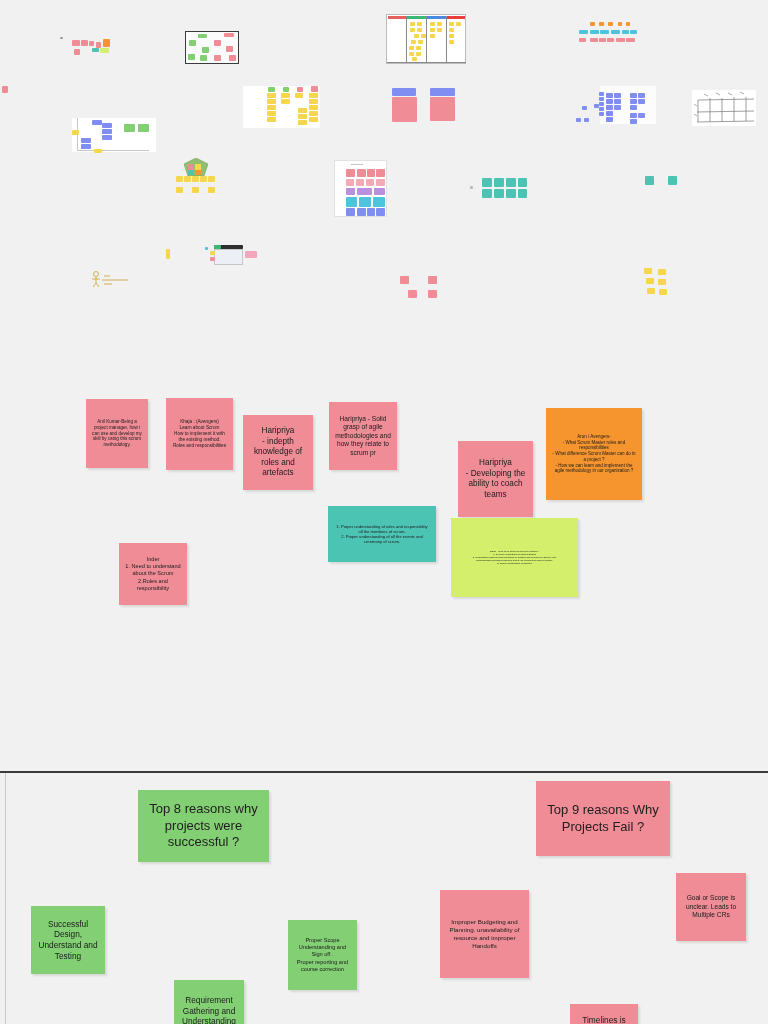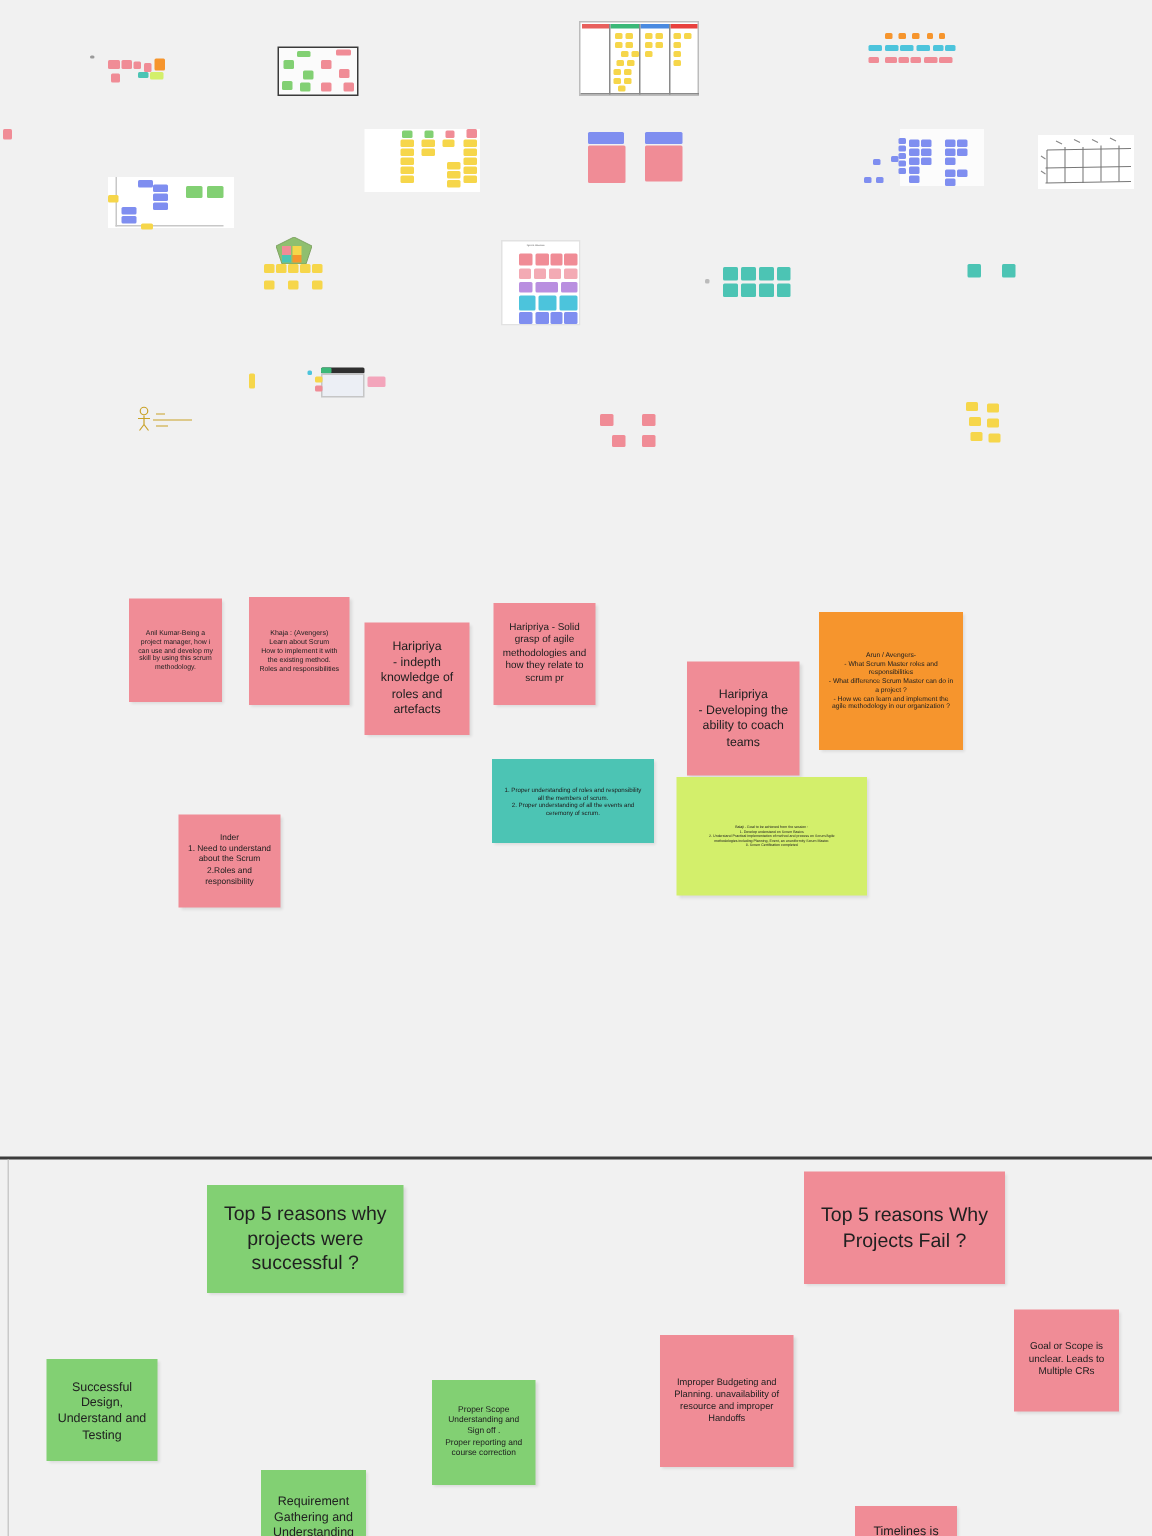--- a/index.html
+++ b/index.html
@@ -359,22 +359,22 @@
 1. Develop understand on Scrum Basics
 2. Understand Practical implementation of method and process on Scrum/Agile
 methodologies including Planning, Event, an ununiformity Scrum Master.
 3. Scrum Certification completed</div>
     </div>
 
   <div id="divider-horizontal"></div>
   <div id="divider-vertical"></div>
 
   <div id="retro-notes-layer">
-      <div class="sticky grass" style="left: 138px; top: 790px; width: 131px; height: 72px; font-size: 13px;">Top 5 reasons why projects were successful ?</div>
-      <div class="sticky failpink" style="left: 536px; top: 781px; width: 134px; height: 75px; font-size: 13px;">Top 5 reasons Why Projects Fail ?</div>
+      <div class="sticky grass" style="left: 138px; top: 790px; width: 131px; height: 72px; font-size: 13px;">Top 8 reasons why projects were successful ?</div>
+      <div class="sticky failpink" style="left: 536px; top: 781px; width: 134px; height: 75px; font-size: 13px;">Top 9 reasons Why Projects Fail ?</div>
       <div class="sticky grass" style="left: 31px; top: 906px; width: 74px; height: 68px; font-size: 8.3px;">Successful Design, Understand and  Testing</div>
       <div class="sticky grass" style="left: 174px; top: 980px; width: 70px; height: 62px; font-size: 8.3px;">Requirement Gathering and Understanding</div>
       <div class="sticky grass" style="left: 288px; top: 920px; width: 69px; height: 70px; font-size: 5.6px;">Proper Scope Understanding and Sign off .
 Proper reporting and course correction</div>
       <div class="sticky failpink" style="left: 440px; top: 890px; width: 89px; height: 88px; font-size: 6.2px;">Improper Budgeting and Planning. unavailability of resource and improper Handoffs</div>
       <div class="sticky failpink" style="left: 676px; top: 873px; width: 70px; height: 68px; font-size: 6.6px;">Goal or Scope is unclear. Leads to Multiple CRs</div>
       <div class="sticky failpink" style="left: 570px; top: 1004px; width: 68px; height: 33px; font-size: 8.3px;">Timelines is</div>
     </div>
 
 </div>

